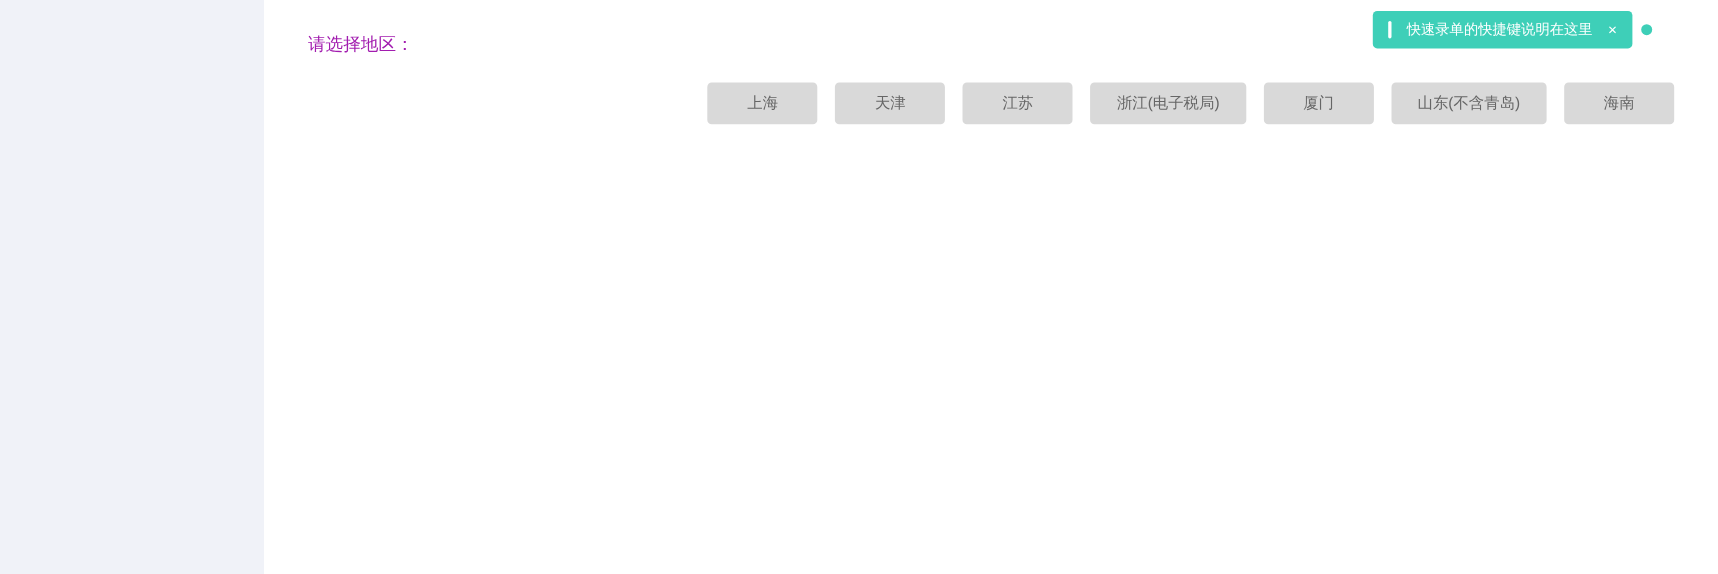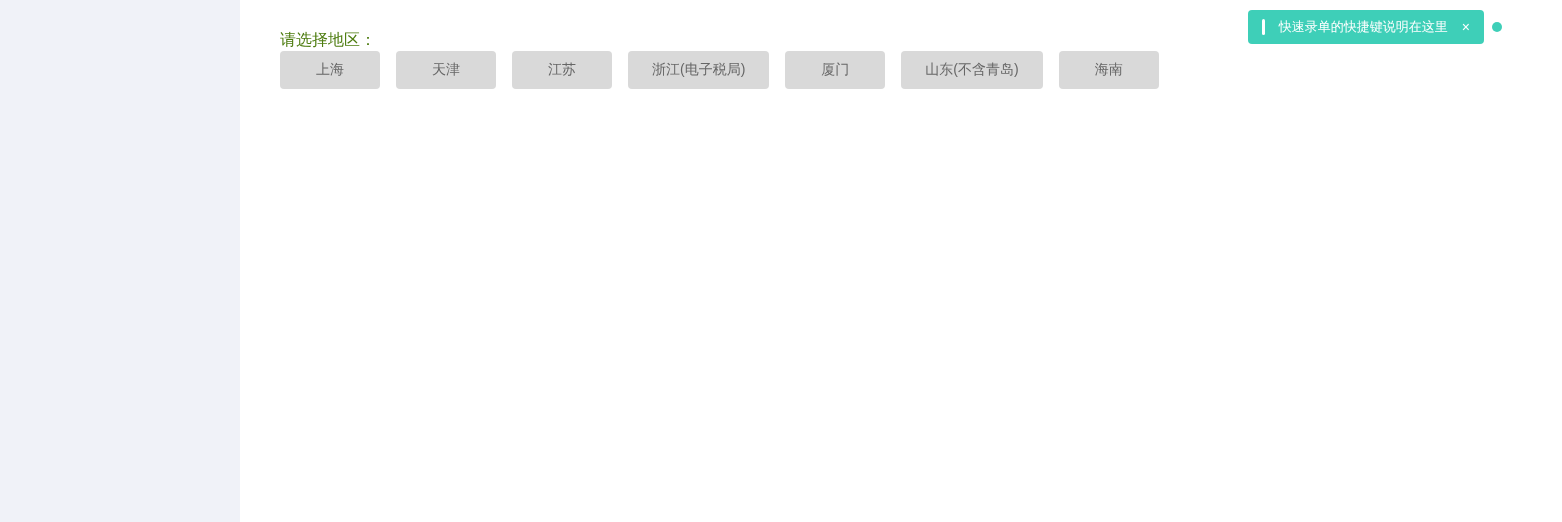--- a/index.html
+++ b/index.html
@@ -31,28 +31,30 @@
       left: 240px;
       top: 0;
       right: 0;
       bottom: 0;
       background: #ffffff;
       padding: 30px 40px;
     }
 
     .page-label {
       font-size: 16px;
-      color: #4d7c0f;
+      color: #a21caf;
+      margin-bottom: 24px;
       font-weight: normal;
     }
 
     .region-buttons {
       display: flex;
       flex-wrap: wrap;
       gap: 16px;
+      justify-content: flex-end;
     }
 
     .region-btn {
       background: #d9d9d9;
       border: none;
       border-radius: 4px;
       padding: 10px 24px;
       font-size: 14px;
       color: #666;
       cursor: pointer;

